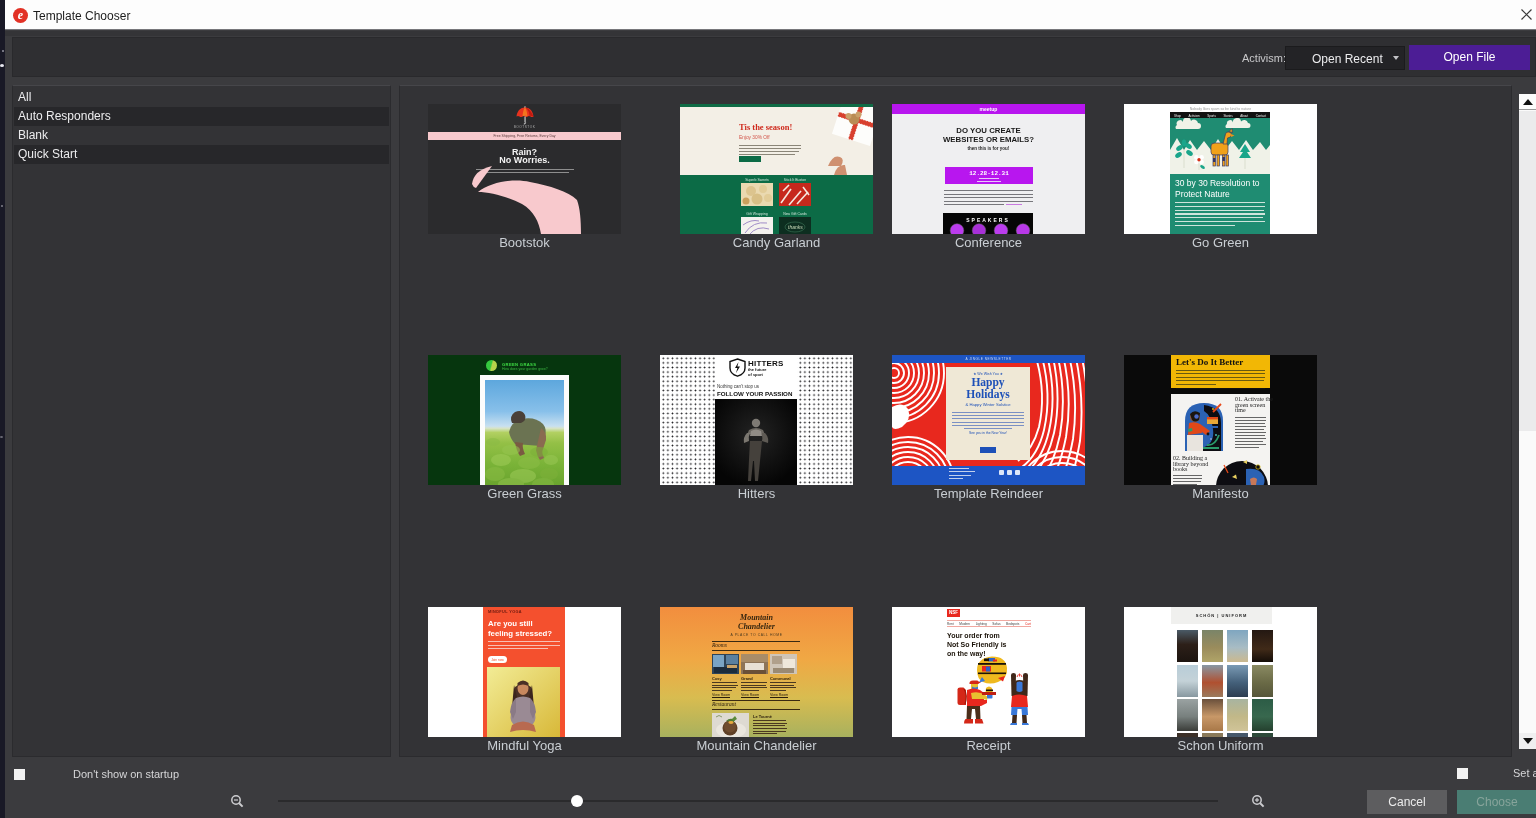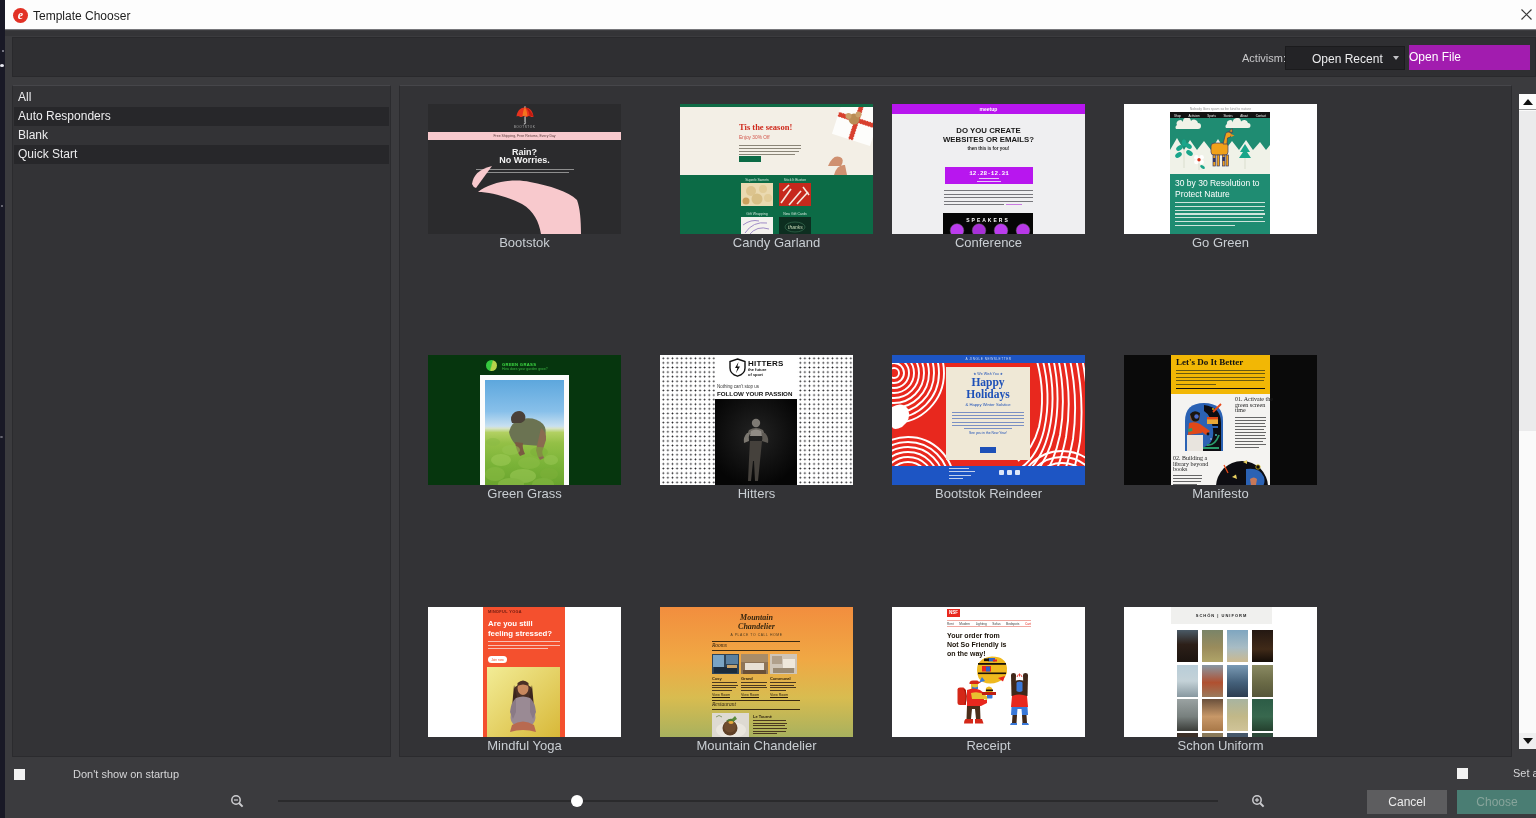--- a/index.html
+++ b/index.html
@@ -13,21 +13,21 @@
 #topstrip { left:5px; top:31px; width:1531px; height:5px; background:#343437; }
 #applogo { left:13px; top:8px; width:15px; height:15px; border-radius:50%; background:#e23125; color:#fff; font-size:12px; font-weight:bold; text-align:center; line-height:14px; font-family:"Liberation Serif",serif; font-style:italic; }
 #apptitle { left:33px; top:9px; font-size:12px; color:#1c1c1c; }
 #closex { left:1521px; top:9px; width:11px; height:11px; }
 
 #toolbar { left:12px; top:37px; width:1524px; height:40px; background:#2f2f32; border:1px solid #29292c; }
 #projlbl { left:1242px; top:52px; font-size:11px; color:#c8c8ca; }
 #dropdown { left:1285px; top:46px; width:120px; height:24px; background:#232326; border:1px solid #1b1b1d; color:#ececee; font-size:12px; }
 #dropdown .txt { left:26px; top:5px; }
 #dropdown .arr { left:107px; top:9px; width:0; height:0; border-left:3.5px solid transparent; border-right:3.5px solid transparent; border-top:4.5px solid #c2c2c6; }
-#openfile { left:1409px; top:45px; width:121px; height:25px; background:#a21caf; color:#fff; font-size:12px; line-height:25px; }
+#openfile { left:1409px; top:45px; width:121px; height:25px; background:#4c1d95; color:#fff; font-size:12px; text-align:center; line-height:25px; }
 
 #leftpanel { left:12px; top:85px; width:379px; height:672px; background:#333336; border:1px solid #2b2b2e; border-top-color:#46464a; }
 .row { position:absolute; left:1px; width:375px; height:19px; font-size:12px; color:#ececee; line-height:19px; padding-left:4px; }
 .row.alt { background:#27272a; }
 .row.sel { background:#2bc2b2; color:#fff; }
 
 #rightpanel { left:399px; top:85px; width:1113px; height:672px; background:#333336; border:1px solid #2b2b2e; border-top-color:#46464a; }
 
 #sbar { left:1519px; top:94px; width:17px; height:655px; background:#fafafa; }
 #sbup { left:1519px; top:94px; width:17px; height:16px; background:#fcfcfc; border-bottom:1px solid #999; }
@@ -426,25 +426,25 @@
     <div class="abs" style="left:57px;top:113px;">
       <div style="height:1.1px;background:#c2d0ec;margin-bottom:2.2px;width:20px"></div>
       <div style="height:1.1px;background:#c2d0ec;margin-bottom:2.2px;width:26px"></div>
       <div style="height:1.1px;background:#c2d0ec;margin-bottom:2.2px;width:22px"></div>
       <div style="height:1.1px;background:#c2d0ec;margin-bottom:2.2px;width:14px"></div>
     </div>
     <div class="abs" style="left:107px;top:115px;width:4.5px;height:4.5px;background:#dce6f8;border-radius:1px;"></div>
     <div class="abs" style="left:115px;top:115px;width:4.5px;height:4.5px;background:#dce6f8;border-radius:1px;"></div>
     <div class="abs" style="left:123px;top:115px;width:4.5px;height:4.5px;background:#dce6f8;border-radius:1px;"></div>
   </div>
-  <div class="lbl">Bootstok Reindeer</div>
+  <div class="lbl">Template Reindeer</div>
 </div>
 <div class="cw" style="left:1124px; top:355px;">
   <div class="cell" id="t-manifesto" style="background:#0a0a0a;">
-    <div class="abs" style="left:47px;top:0;width:99px;height:39px;background:#f2b705;">
+    <div class="abs" style="left:47px;top:0;width:99px;height:33px;background:#f2b705;">
       <div class="abs" style="left:5px;top:2px;font-size:9px;font-weight:bold;color:#111;font-family:'Liberation Serif',serif;">Let's Do It Better</div>
       <div class="abs" style="left:5px;top:15px;">
         <div style="height:1.1px;background:#6a5a10;margin-bottom:2.3px;width:89px"></div>
         <div style="height:1.1px;background:#6a5a10;margin-bottom:2.3px;width:89px"></div>
         <div style="height:1.1px;background:#6a5a10;margin-bottom:2.3px;width:89px"></div>
         <div style="height:1.1px;background:#6a5a10;margin-bottom:2.3px;width:88px"></div>
         <div style="height:1.1px;background:#6a5a10;margin-bottom:2.3px;width:40px"></div>
       </div>
       <div class="abs" style="left:5px;top:33px;width:89px;height:1.4px;background:#111;"></div>
     </div>

